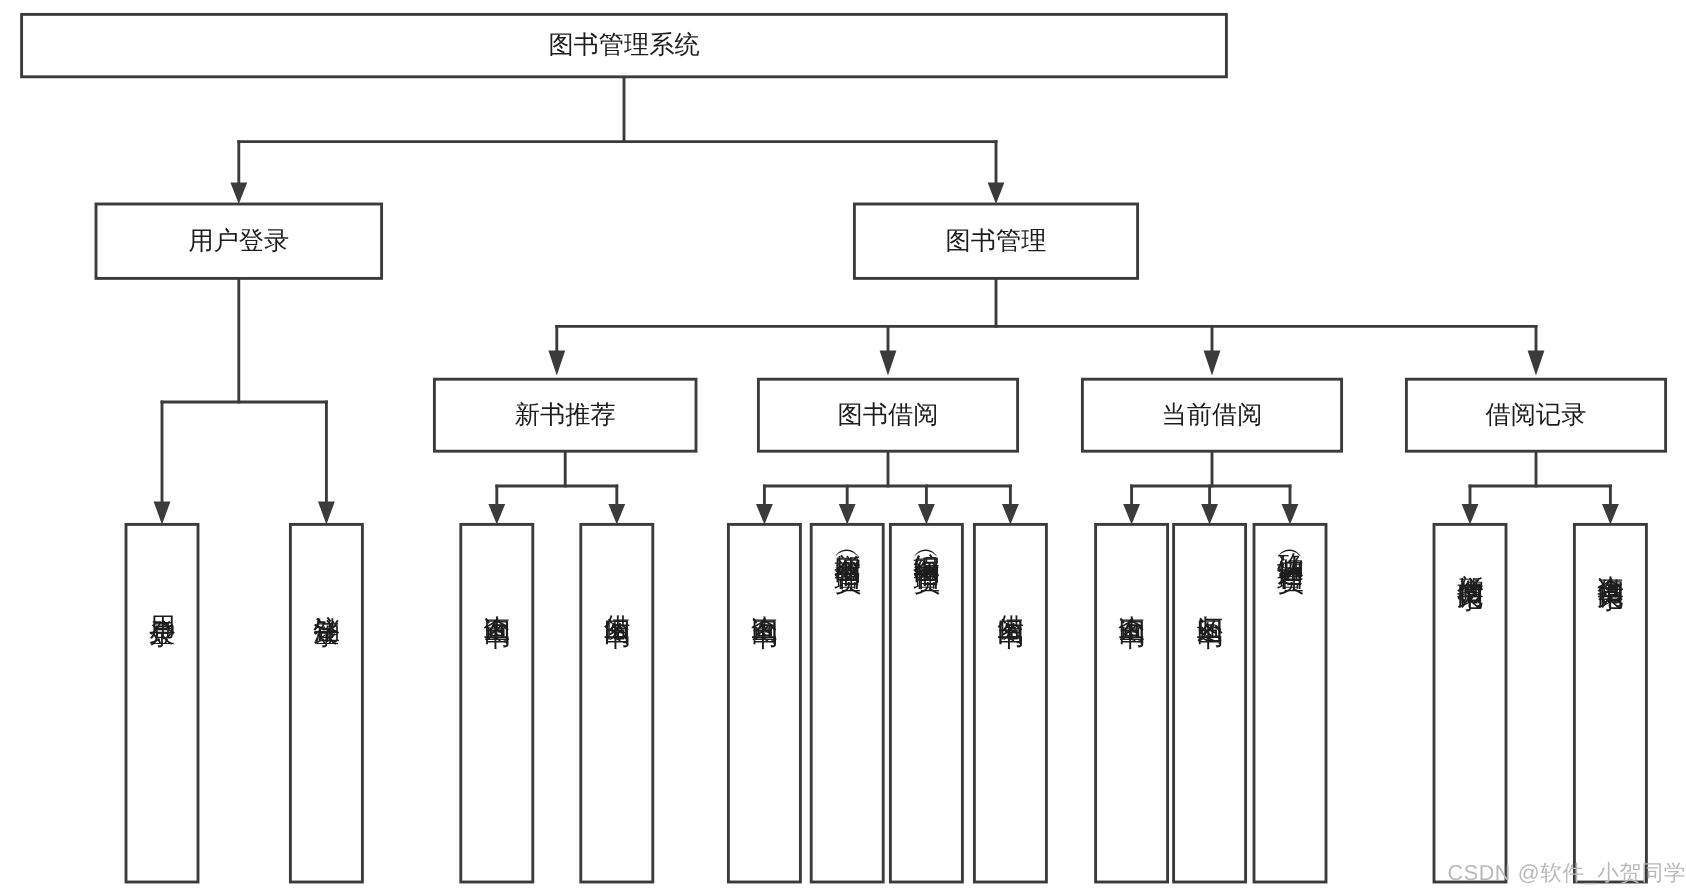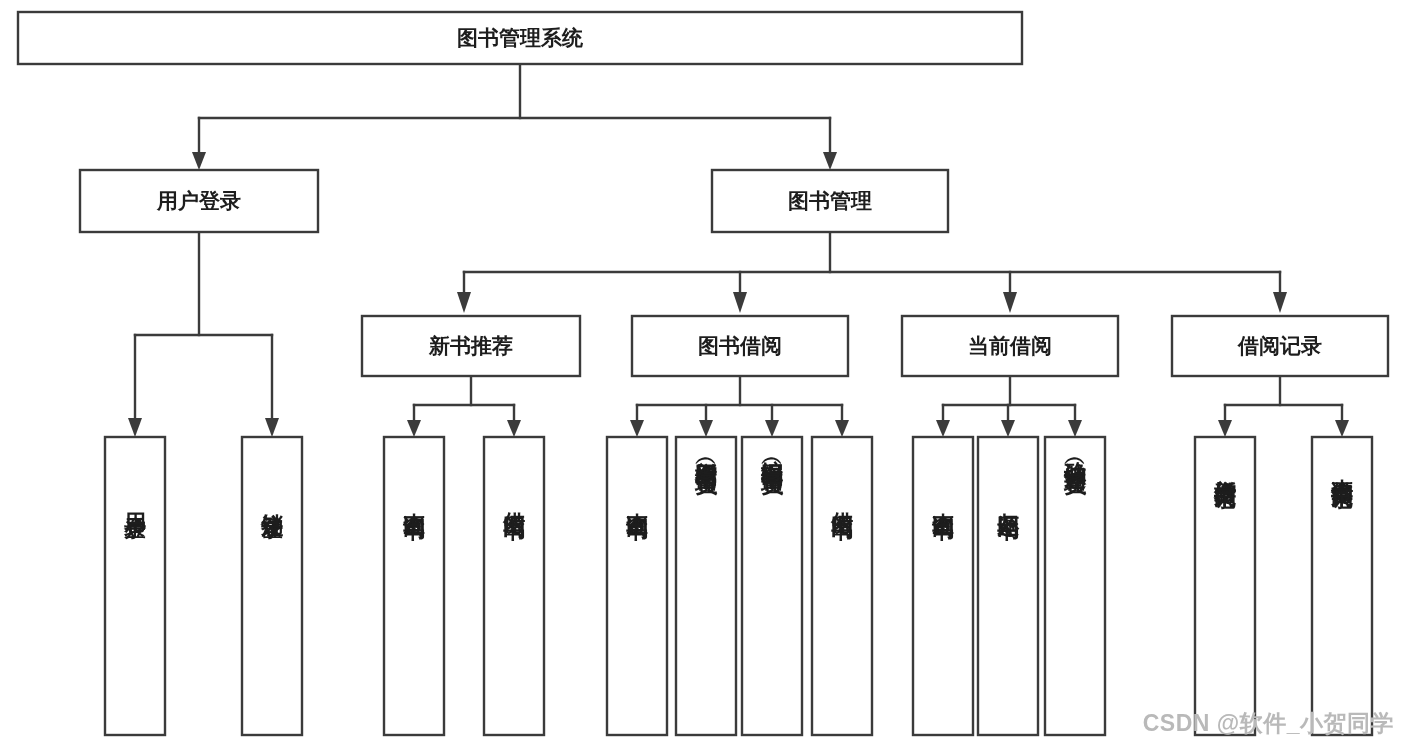--- a/index.html
+++ b/index.html
@@ -13,21 +13,20 @@
     font-family: "Liberation Sans", "DejaVu Sans", sans-serif;
     position: relative;
     overflow: hidden;
   }
   #diagram-root {
     position: absolute;
     left: 0;
     top: 0;
     width: 1405px;
     height: 747px;
-    font-weight: bold;
   }
   svg#flow {
     display: block;
     width: 1405px;
     height: 747px;
   }
   .node-box {
     fill: #ffffff;
     stroke: #3b3b3b;
     stroke-width: 2.4;
@@ -61,24 +60,24 @@
     text-orientation: upright;
     font-family: "Liberation Sans", "DejaVu Sans", sans-serif;
     font-size: 22px;
     line-height: 1.12;
     color: #1d1d1d;
     letter-spacing: 2px;
     white-space: nowrap;
   }
   #watermark {
     position: absolute;
-    right: 11px;
+    right: 0;
     bottom: 8px;
     font-family: "Liberation Sans", "DejaVu Sans", sans-serif;
-    font-size: 23px;
+    font-size: 18px;
     color: #b9b9b9;
     letter-spacing: 0.5px;
     user-select: none;
   }
 </style>
 </head>
 <body>
 
 <div id="diagram-root">
 

